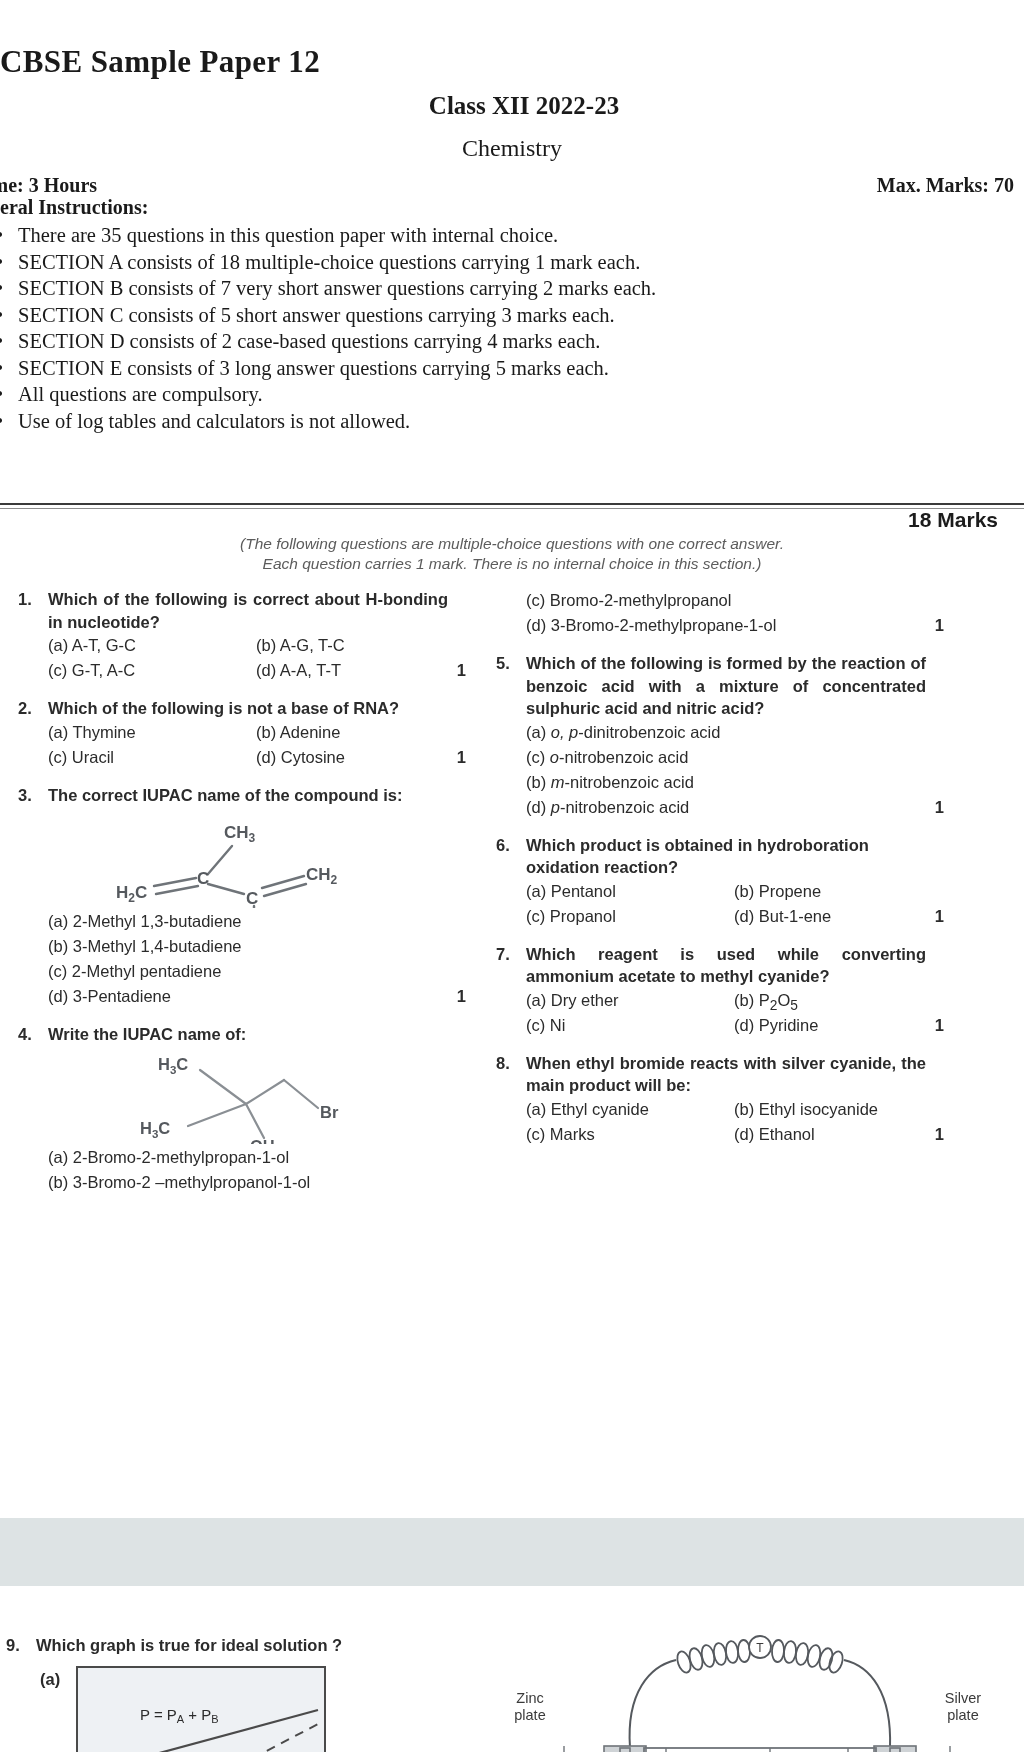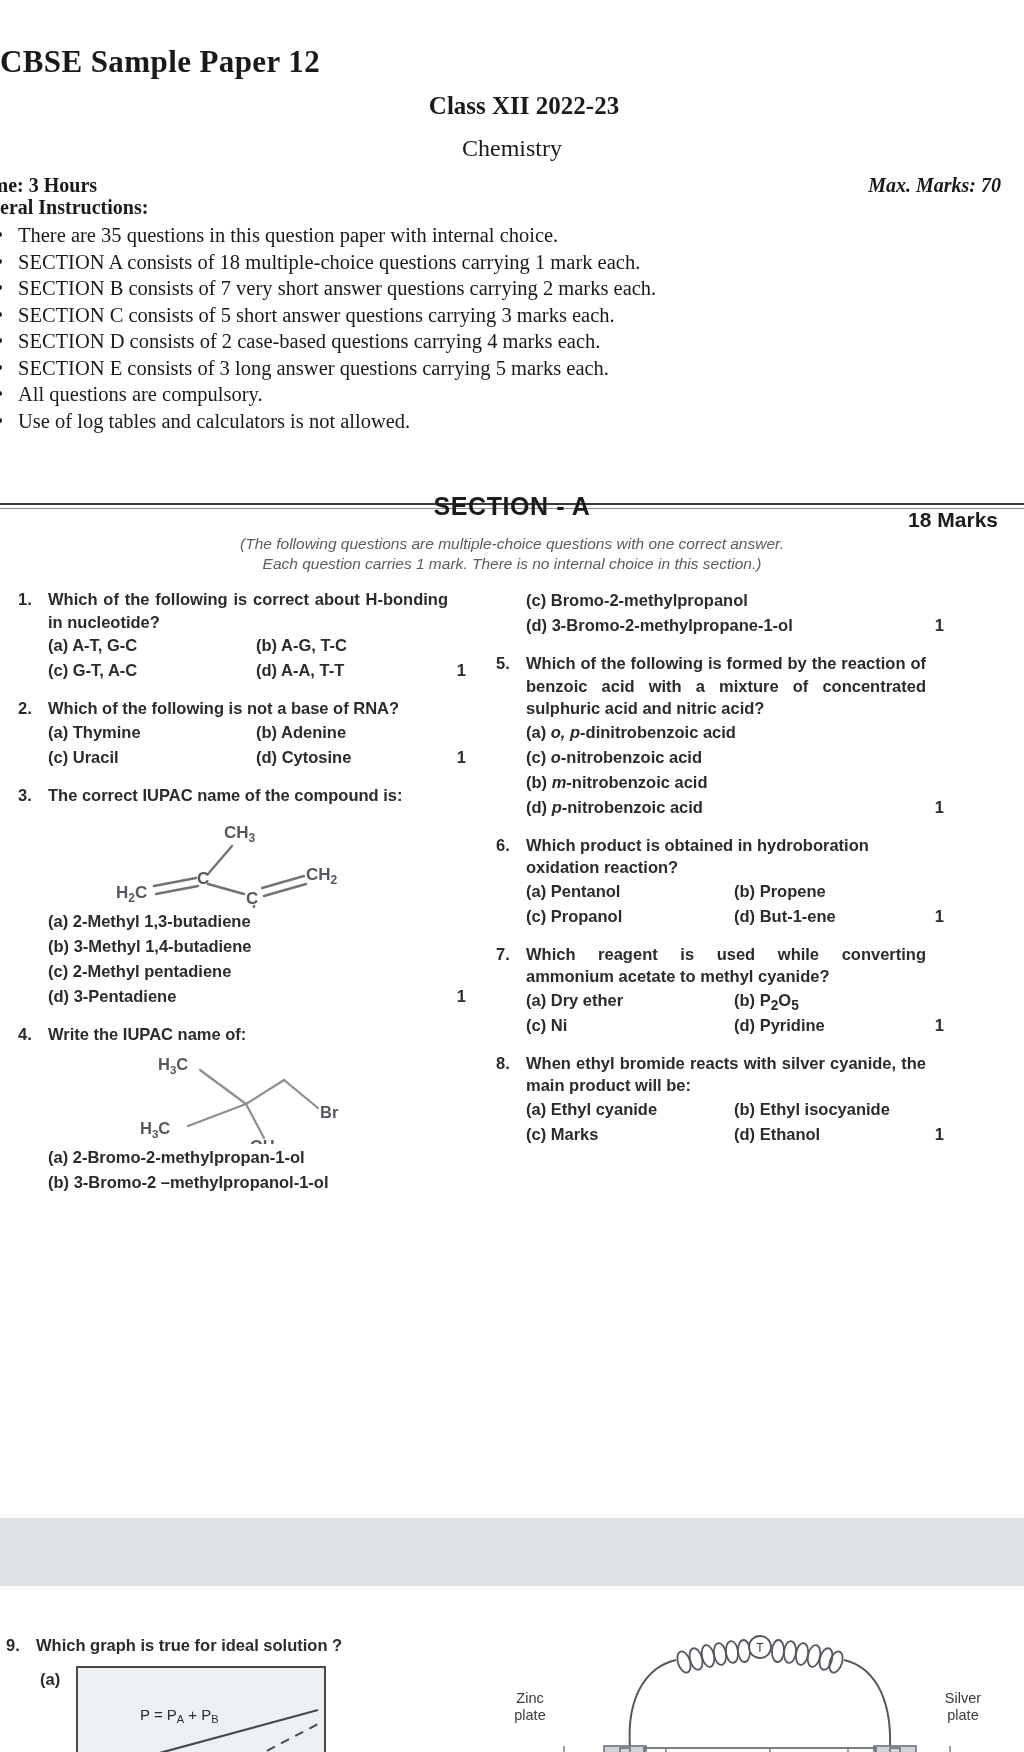--- a/index.html
+++ b/index.html
@@ -50,23 +50,22 @@
     font-size: 20px;
     font-weight: bold;
   }
   .meta-left {
     position: absolute;
     left: -14px; top: 0;
     white-space: nowrap;
   }
   .meta-right {
     position: absolute;
-    right: 23px; top: 0;
+    right: 10px; top: 0;
     white-space: nowrap;
-    font-style: italic;
   }
   .gi-title {
     position: absolute;
     left: -20px;
     top: 196px;
     font-size: 20px;
     font-weight: bold;
     white-space: nowrap;
   }
   .gi-list {
@@ -173,21 +172,21 @@
     position: relative;
   }
   .opt-row {
     position: relative;
     height: 25px;
   }
   .opt {
     position: absolute;
     top: 0;
     font-size: 16.5px;
-    font-weight: bold;
+    font-weight: normal;
     color: #2b2b2b;
     white-space: nowrap;
   }
   .opt.c1 { left: 0; }
   .opt.c2 { left: 208px; }
   .mark {
     position: absolute;
     right: -18px; top: 0;
     font-size: 16.5px;
     font-weight: bold;
@@ -279,21 +278,20 @@
     <div class="gi-item">SECTION E consists of 3 long answer questions carrying 5 marks each.</div>
     <div class="gi-item">All questions are compulsory.</div>
     <div class="gi-item">Use of log tables and calculators is not allowed.</div>
   </div>
 </div>
 
 <div class="rule"></div>
 <div class="rule thin"></div>
 
 <div class="section-bar">
-  <div class="section-title">SECTION - A</div>
   <div class="section-marks">18 Marks</div>
 </div>
 <div class="section-note">
   <div>(The following questions are multiple-choice questions with one correct answer.</div>
   <div>Each question carries 1 mark. There is no internal choice in this section.)</div>
 </div>
 
 <div class="col col-left">
 
   <div class="q">

